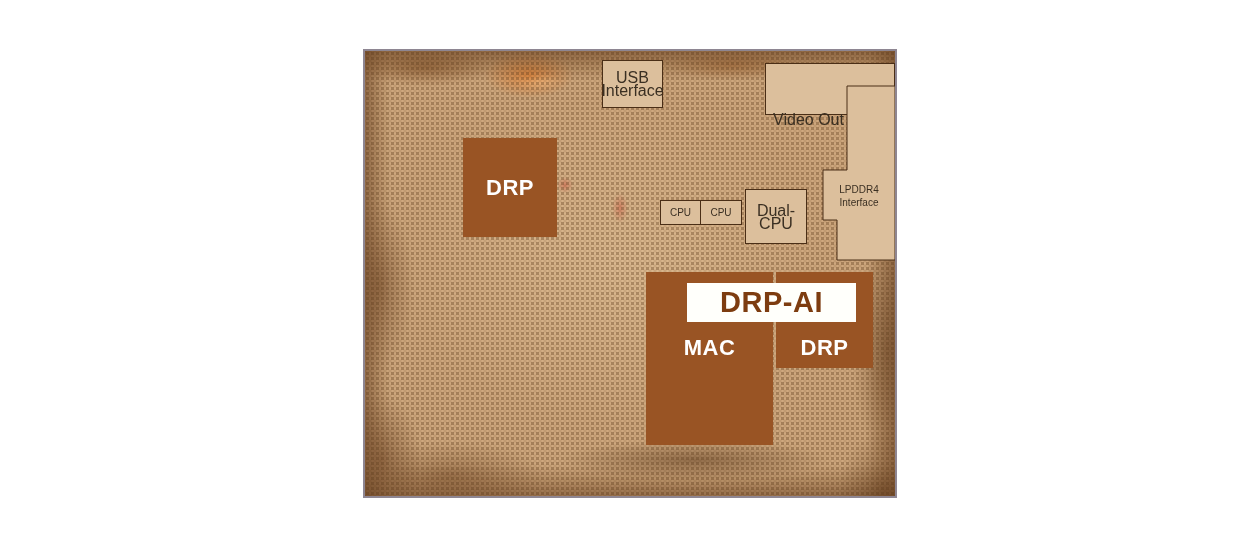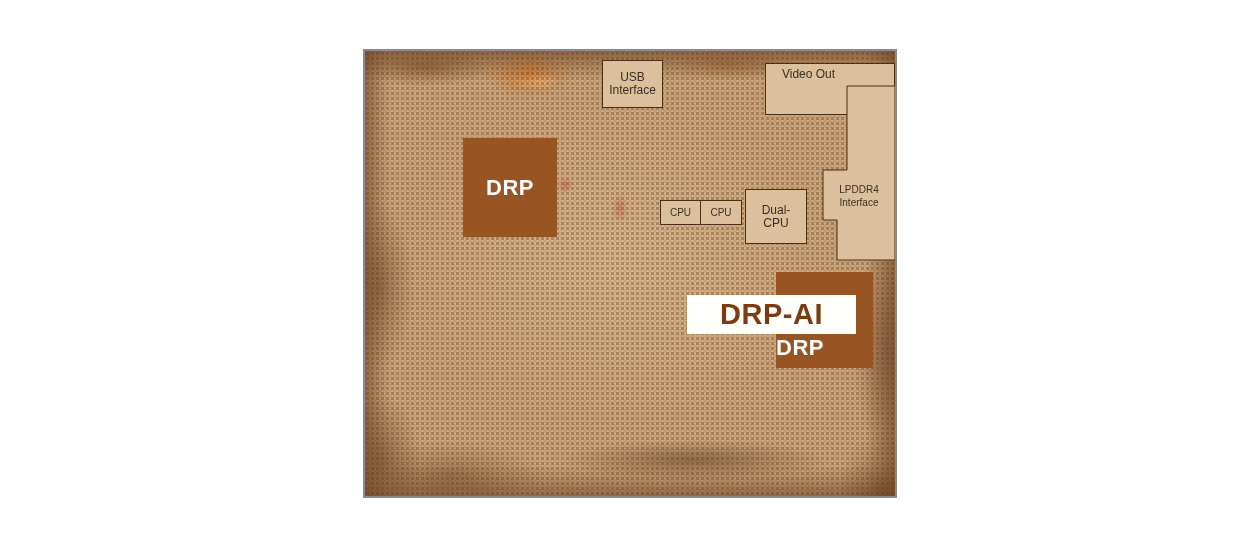--- a/index.html
+++ b/index.html
@@ -87,35 +87,35 @@
 
   
   .blk { position: absolute; z-index: 2; box-sizing: border-box; }
 
   .tanbox {
     background: var(--c-label_box_fill, #dcbf9c);
     border: 1px solid var(--c-label_box_border, #4a2e16);
     display: flex; flex-direction: column;
     align-items: center; justify-content: center;
     color: var(--c-label_text, #3a2f22);
-    font-size: 12px; line-height: 13px; text-align: center;
+    font-size: 16px; line-height: 13px; text-align: center;
   }
 
   .brownbox {
     background: var(--c-accent_block, #995424);
     color: var(--c-accent_block_text, #ffffff);
     font-weight: bold;
-    text-align: left;
+    text-align: center;
   }
 
   .usb      { left: 237px; top: 9px;   width: 61px;  height: 48px; }
   .videoout { left: 400px; top: 12px;  width: 130px; height: 52px; }
   .videoout .vo-inner {
-    position: absolute; left: 0; top: 4px; width: 85px; height: 100%;
-    display: flex; align-items: flex-start; justify-content: center;
+    position: absolute; left: 0; top: 12px; width: 85px; height: 100%;
+    display: flex; align-items: flex-end; justify-content: center;
   }
 
   .lpddr4-shape { position: absolute; left: 458px; top: 35px; width: 72px; height: 174px; z-index: 2; overflow: visible; }
   .lpddr4-label {
     position: absolute; left: 458px; top: 119px; width: 72px; height: 52px; z-index: 3;
     display: flex; flex-direction: column; align-items: center; justify-content: center;
     color: var(--c-label_text, #3a2f22); font-size: 10px; line-height: 13px; text-align: center;
   }
 
   .dualcpu { left: 380px; top: 138px; width: 62px; height: 55px; }
@@ -141,21 +141,21 @@
   }
 
   .mac  { left: 281px; top: 221px; width: 127px; height: 173px; }
   .drp-right { left: 411px; top: 221px; width: 97px; height: 96px; }
   .mac .biglbl, .drp-right .biglbl {
     position: absolute; left: 0; top: 63px; width: 100%;
     font-size: 22px; line-height: 26px; letter-spacing: .5px;
   }
 
   .banner {
-    left: 322px; top: 244px; width: 169px; height: 39px; z-index: 4;
+    left: 322px; top: 232px; width: 169px; height: 39px; z-index: 4;
     background: var(--c-banner_fill, #fffffb);
     display: flex; align-items: center; justify-content: center;
     color: var(--c-banner_text, #7d3c10);
     font-weight: bold; font-size: 29px; letter-spacing: .5px;
   }
 
   .videoin {
     left: 263px; top: 416px; width: 235px; height: 30px;
     flex-direction: row;
   }
@@ -197,20 +197,23 @@
       </div>
       <div class="cpu-cell">
         <span>CPU</span>
       </div>
     </div>
 
     <div class="blk brownbox drp-left">
       <span>DRP</span>
     </div>
 
+    <div class="blk brownbox mac">
+      <span class="biglbl">MAC</span>
+    </div>
 
     <div class="blk brownbox drp-right">
       <span class="biglbl">DRP</span>
     </div>
 
     <div class="blk banner">
       <span>DRP-AI</span>
     </div>
 
   </div>

